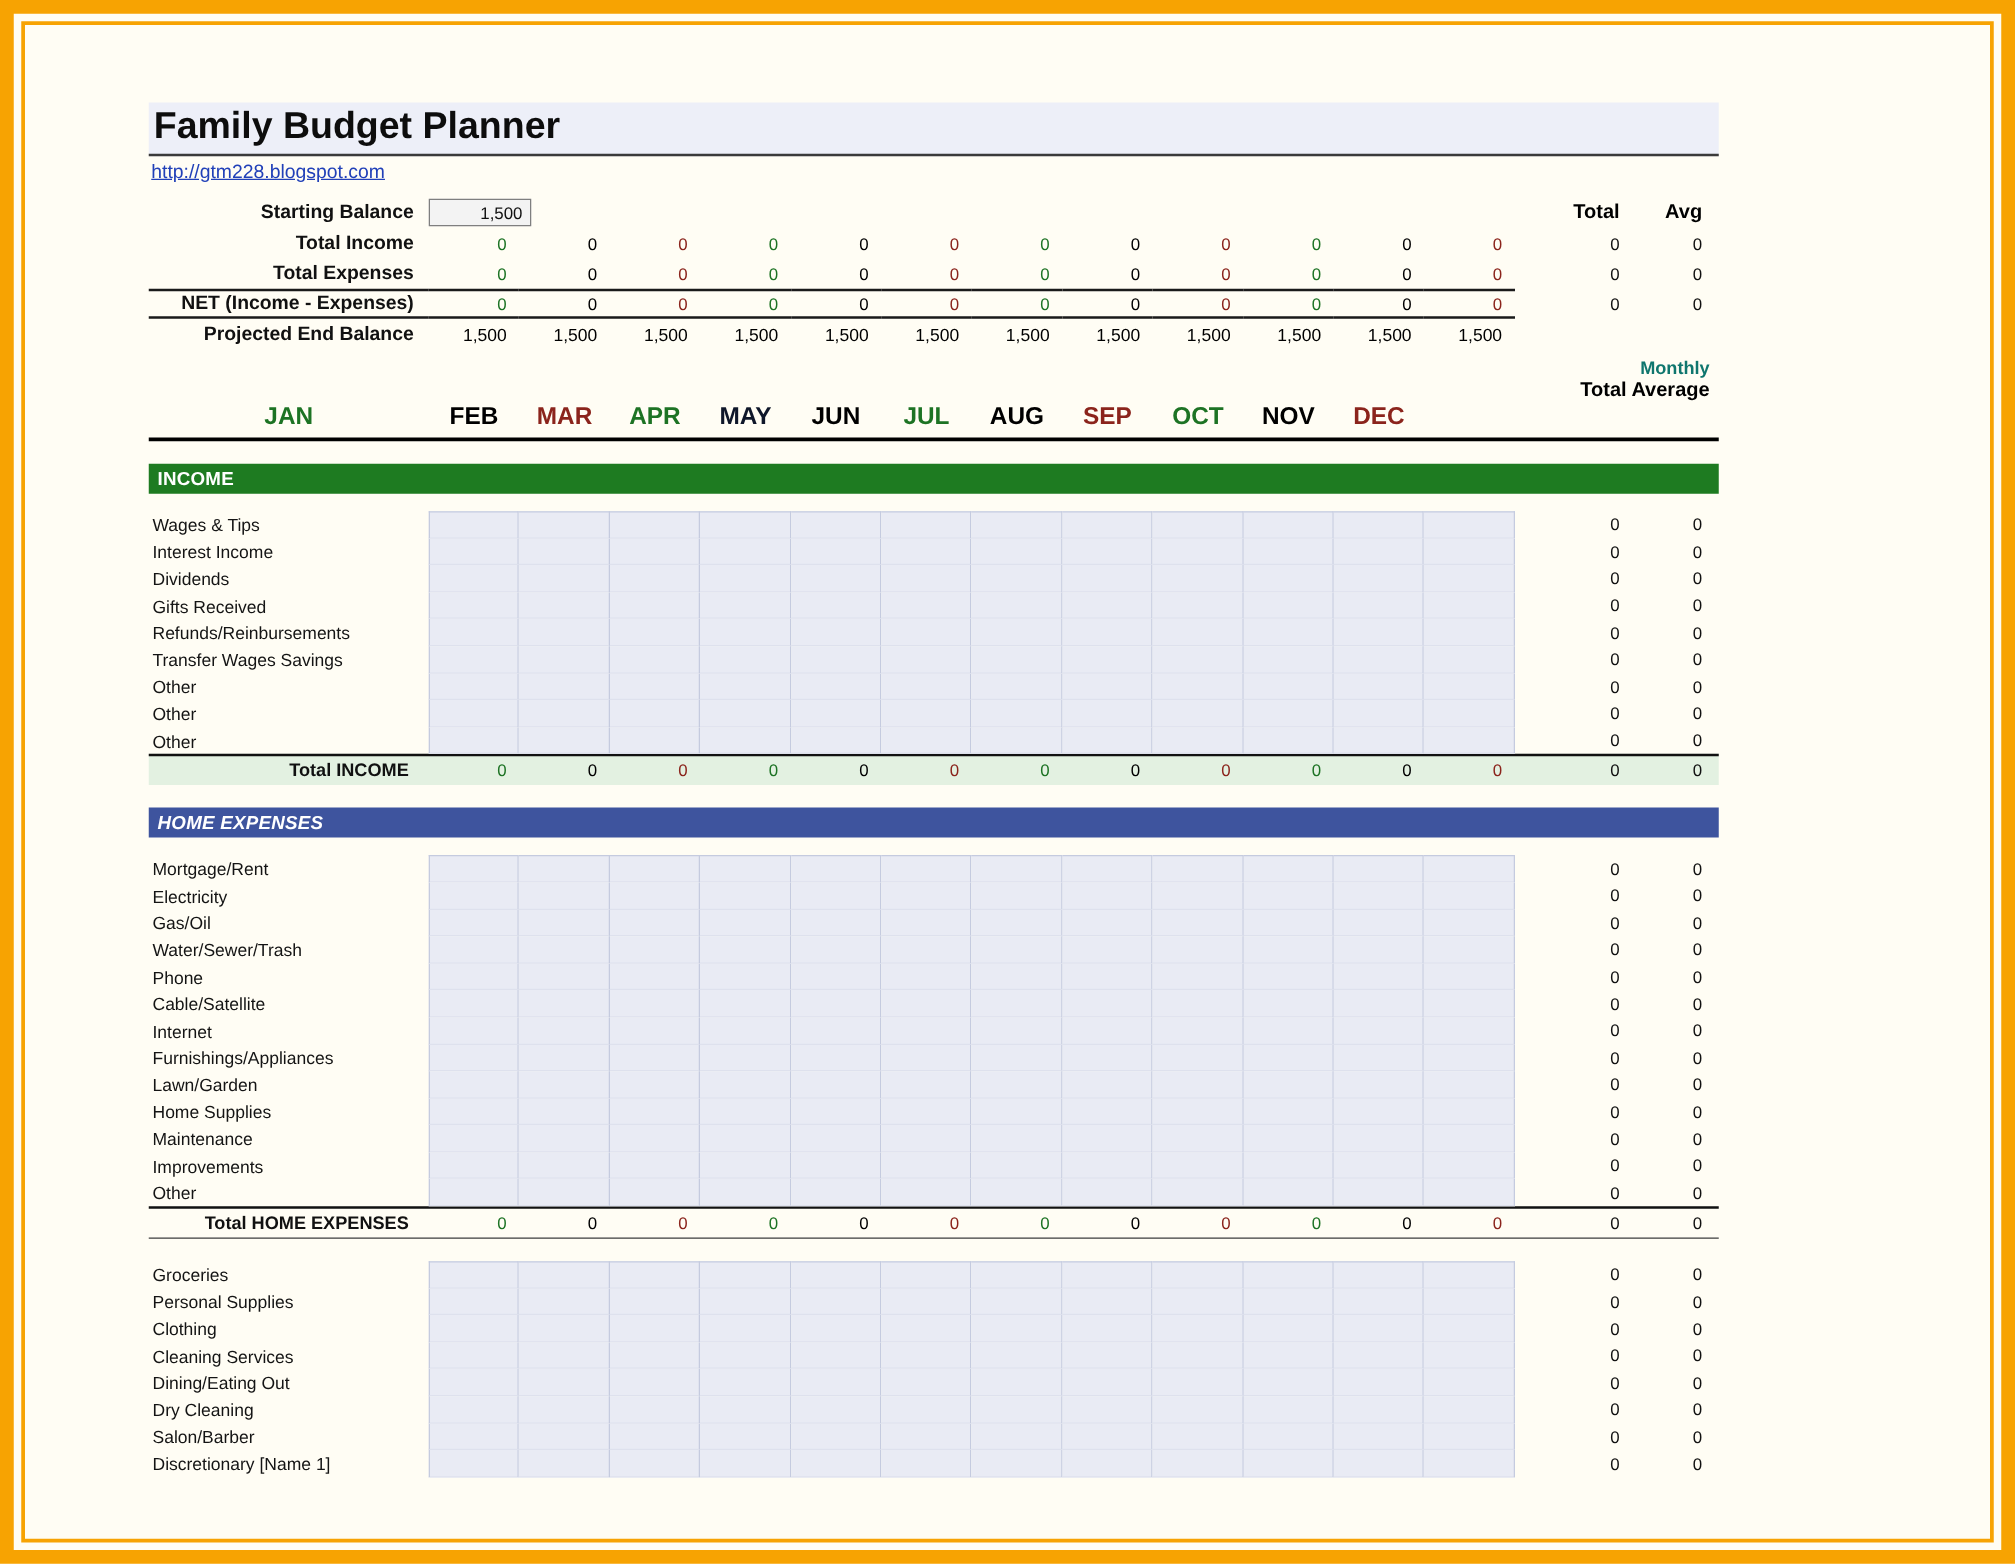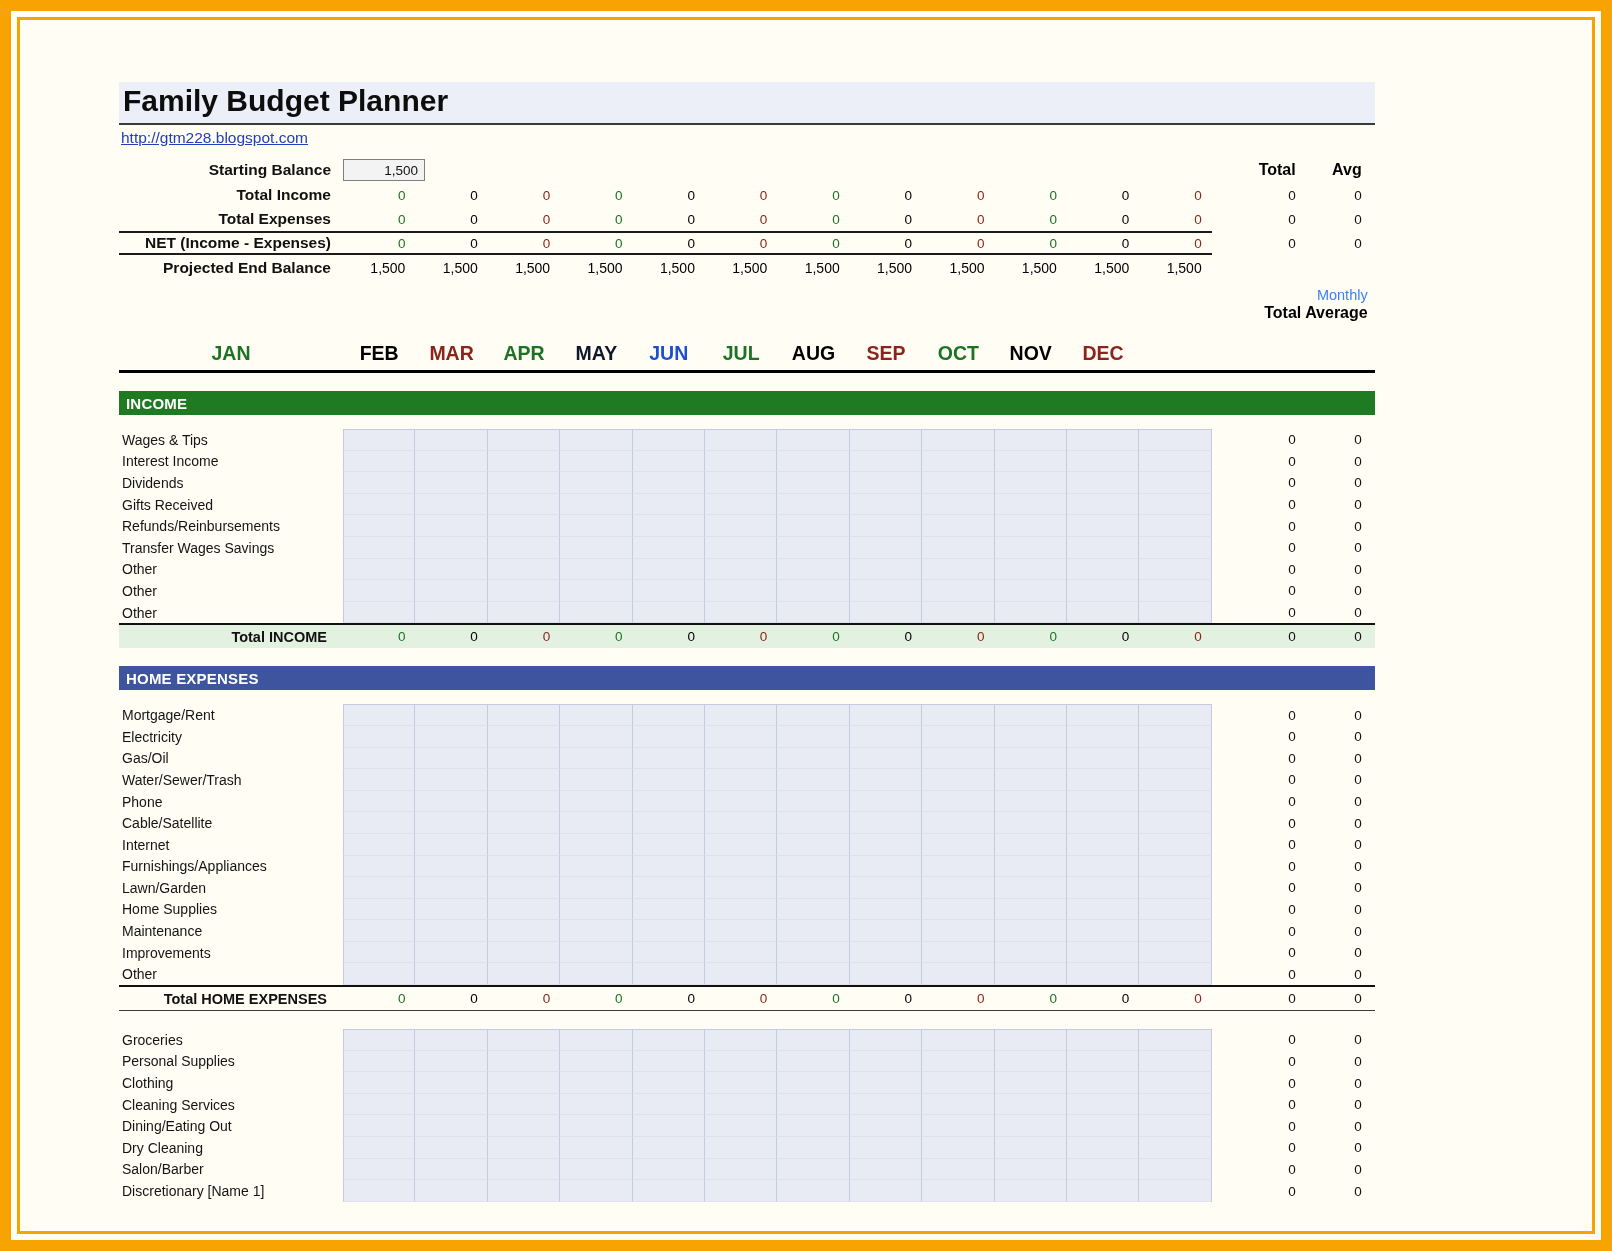--- a/index.html
+++ b/index.html
@@ -39,21 +39,21 @@
   .net-row .cell:nth-child(-n+13){border-top:2px solid #1a1a1a;border-bottom:2px solid #1a1a1a;}
   .projected-row{height:26px;}
   .projected-row .num{font-size:14px;}
 
   .months-row{
     display:grid;grid-template-columns:224px repeat(12,72.4px) 94px 66px;
     margin-top:6px;border-bottom:3px solid #000;padding-bottom:4px;align-items:end;
   }
   .month-cell{display:flex;align-items:flex-end;justify-content:center;font-weight:bold;font-size:19.5px;padding-bottom:1px;}
   .months-right{grid-column:14 / 16;display:flex;flex-direction:column;align-items:flex-end;gap:1px;padding-right:4px;}
-  .monthly-line{font-size:14.5px;font-weight:normal;color:#3b82f6;}
+  .monthly-line{font-size:14.5px;font-weight:bold;color:#0f766e;}
   .total-average-line{font-size:16px;font-weight:bold;color:#000;white-space:nowrap;}
 
   .section{margin-top:18px;}
   .sec-bar{
     height:24px;display:flex;align-items:center;color:#fff;font-weight:bold;
     font-size:15px;padding-left:7px;letter-spacing:.2px;
   }
   .sec-rows{margin-top:14px;}
   .sec-row{height:21.6px;}
   .item-label{padding-left:3px;font-size:14px;color:#141414;white-space:nowrap;}
@@ -162,21 +162,21 @@
     <div class="cell"></div>
     <div class="months-right">
       <div class="monthly-line">Monthly</div>
       <div class="total-average-line">Total Average</div>
     </div>
   <div class="month-cell" style="color: rgb(29, 115, 36);">JAN</div>
       <div class="month-cell" style="color: rgb(0, 0, 0);">FEB</div>
       <div class="month-cell" style="color: rgb(139, 36, 28);">MAR</div>
       <div class="month-cell" style="color: rgb(29, 115, 36);">APR</div>
       <div class="month-cell" style="color: #0f172a;">MAY</div>
-      <div class="month-cell" style="color: #1d4ed8; margin-top: 20px;">JUN</div>
+      <div class="month-cell" style="color: #000000;">JUN</div>
       <div class="month-cell" style="color: rgb(29, 115, 36);">JUL</div>
       <div class="month-cell" style="color: rgb(0, 0, 0);">AUG</div>
       <div class="month-cell" style="color: rgb(139, 36, 28);">SEP</div>
       <div class="month-cell" style="color: rgb(29, 115, 36);">OCT</div>
       <div class="month-cell" style="color: rgb(0, 0, 0);">NOV</div>
       <div class="month-cell" style="color: rgb(139, 36, 28);">DEC</div>
     </div>
 
   <div id="sections">
       <div class="section">
@@ -348,21 +348,21 @@
           <div class="cell num" style="color: rgb(0, 0, 0);">0</div>
           <div class="cell num" style="color: rgb(139, 36, 28);">0</div>
           <div class="cell num" style="color: rgb(29, 115, 36);">0</div>
           <div class="cell num" style="color: rgb(0, 0, 0);">0</div>
           <div class="cell num" style="color: rgb(139, 36, 28);">0</div>
           <div class="cell num">0</div>
           <div class="cell num">0</div>
         </div>
       </div>
       <div class="section">
-        <div class="sec-bar" style="background: rgb(62, 84, 158);">HOME EXPENSES</div>
+        <div class="sec-bar" style="background: rgb(62, 84, 158); font-style: italic;">HOME EXPENSES</div>
         <div class="sec-rows">
           <div class="row sec-row">
             <div class="cell item-label">Mortgage/Rent</div>
             <div class="cell mcell"></div>
             <div class="cell mcell"></div>
             <div class="cell mcell"></div>
             <div class="cell mcell"></div>
             <div class="cell mcell"></div>
             <div class="cell mcell"></div>
             <div class="cell mcell"></div>

